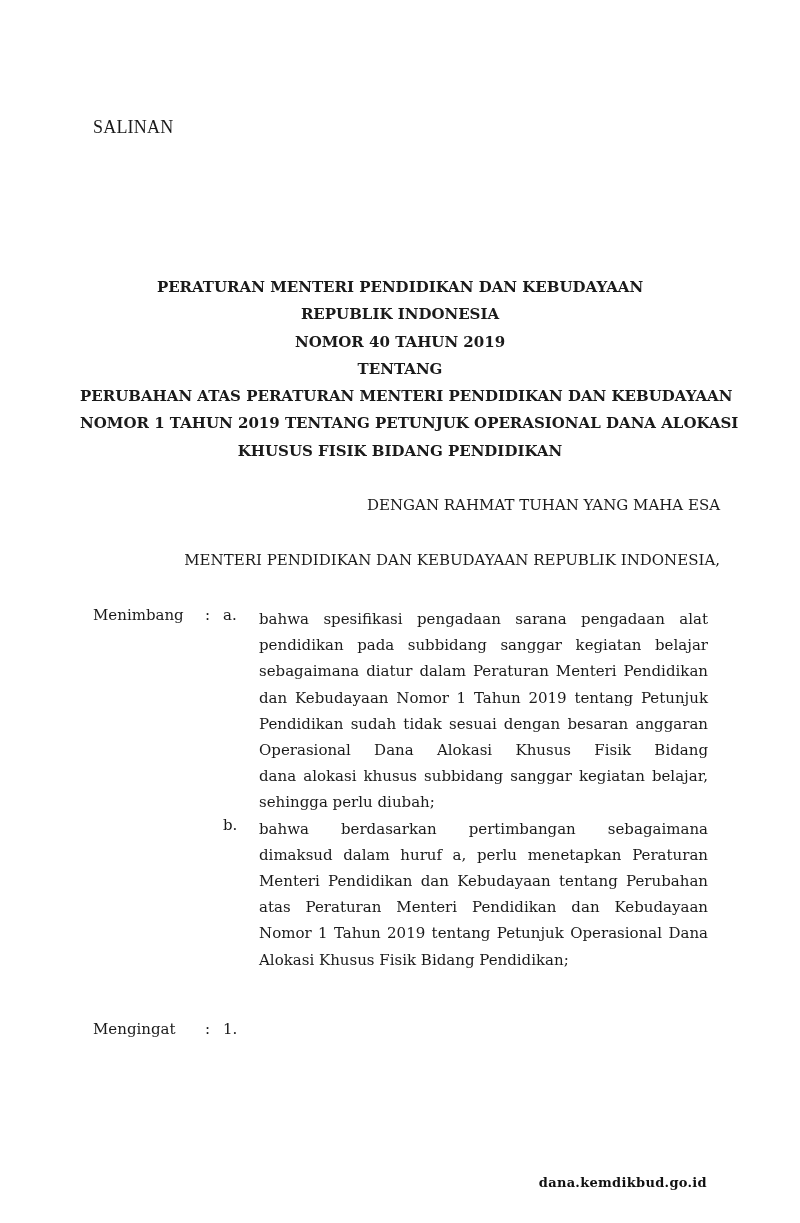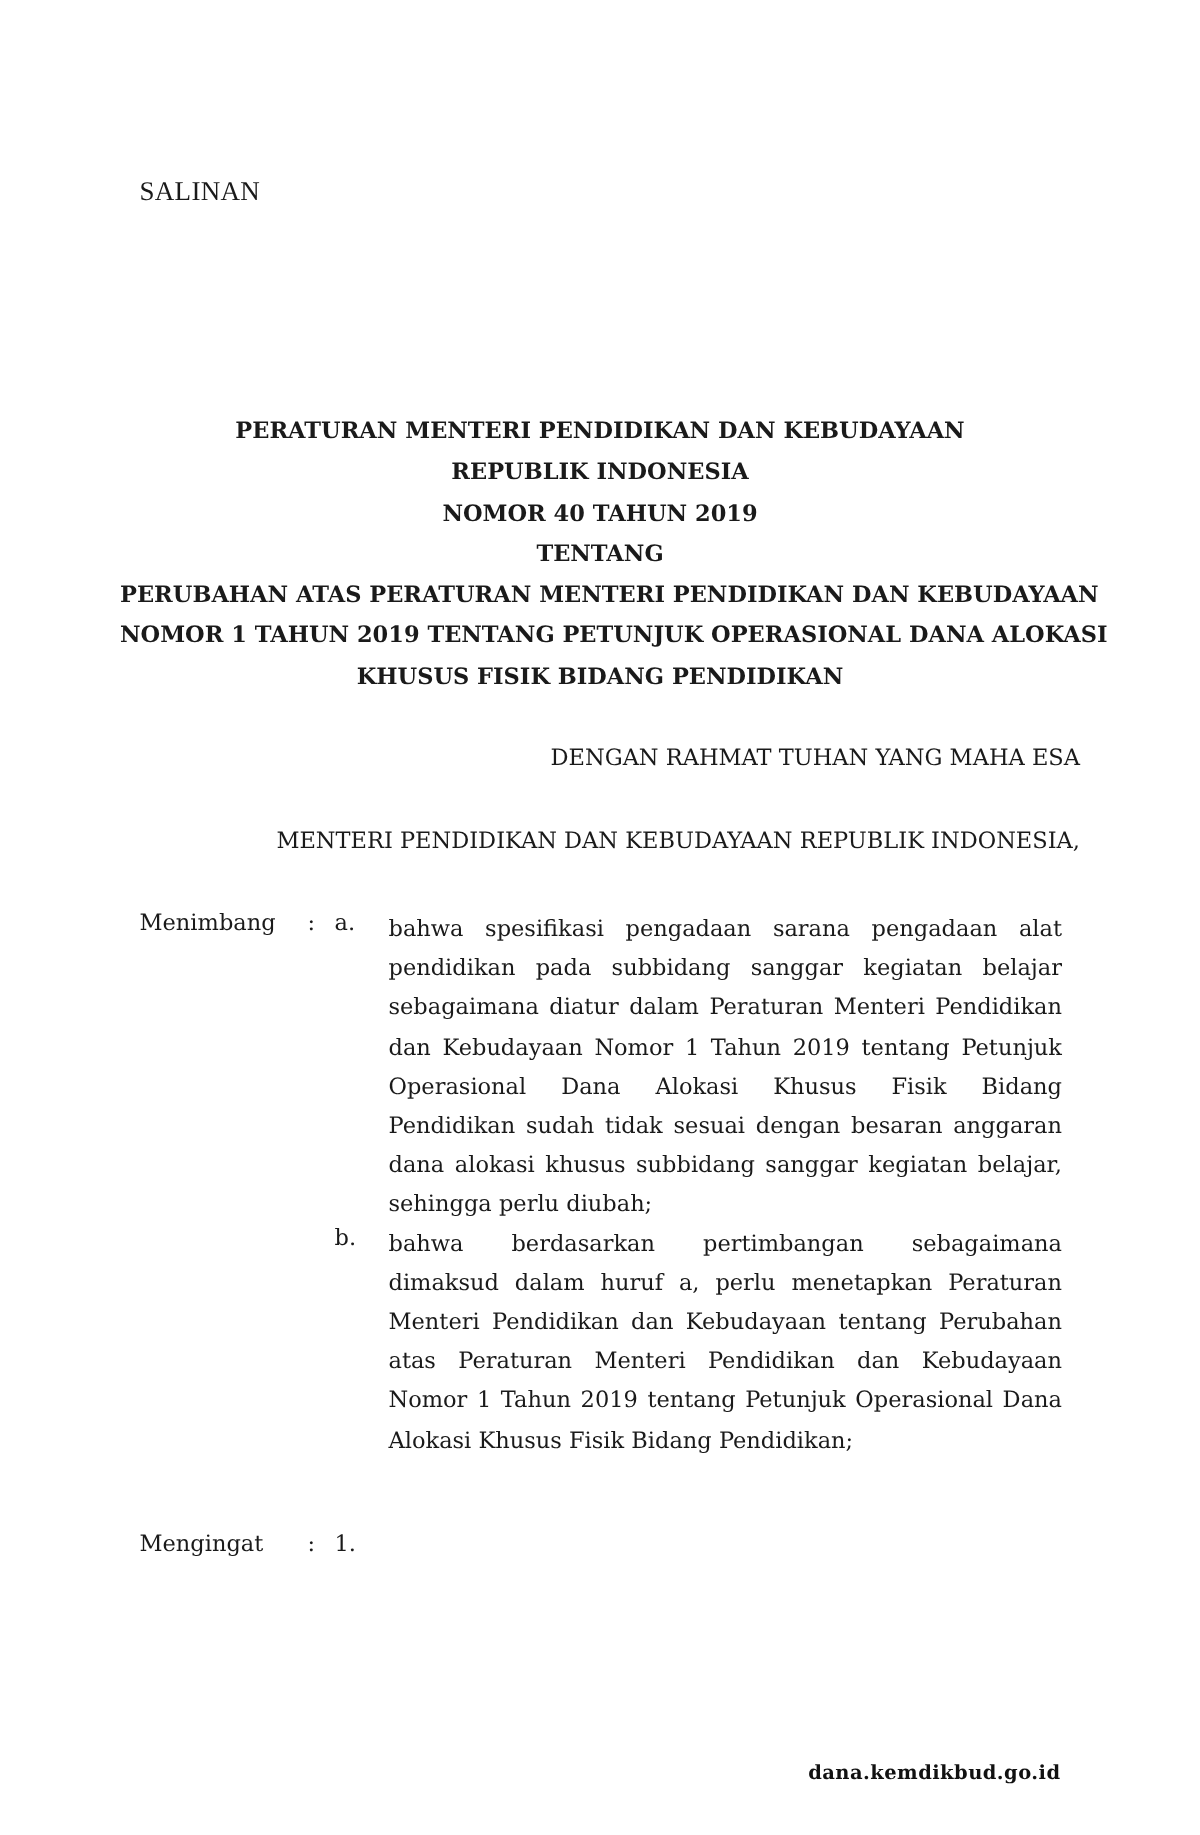--- a/index.html
+++ b/index.html
@@ -125,22 +125,22 @@
   <span class="section-label">Menimbang</span>
   <span class="colon">:</span>
 
   <div class="item">
     <span class="item-marker">a.</span>
     <div class="item-text">
       <span class="line">bahwa spesifikasi pengadaan sarana pengadaan alat</span>
       <span class="line">pendidikan pada subbidang sanggar kegiatan belajar</span>
       <span class="line">sebagaimana diatur dalam Peraturan Menteri Pendidikan</span>
       <span class="line">dan Kebudayaan Nomor 1 Tahun 2019 tentang Petunjuk</span>
+      <span class="line">Pendidikan sudah tidak sesuai dengan besaran anggaran</span>
       <span class="line">Operasional Dana Alokasi Khusus Fisik Bidang</span>
-      <span class="line">Pendidikan sudah tidak sesuai dengan besaran anggaran</span>
       <span class="line">dana alokasi khusus subbidang sanggar kegiatan belajar,</span>
       <span class="line last">sehingga perlu diubah;</span>
     </div>
   </div>
 
   <div class="item">
     <span class="item-marker">b.</span>
     <div class="item-text">
       <span class="line">bahwa berdasarkan pertimbangan sebagaimana</span>
       <span class="line">dimaksud dalam huruf a, perlu menetapkan Peraturan</span>

